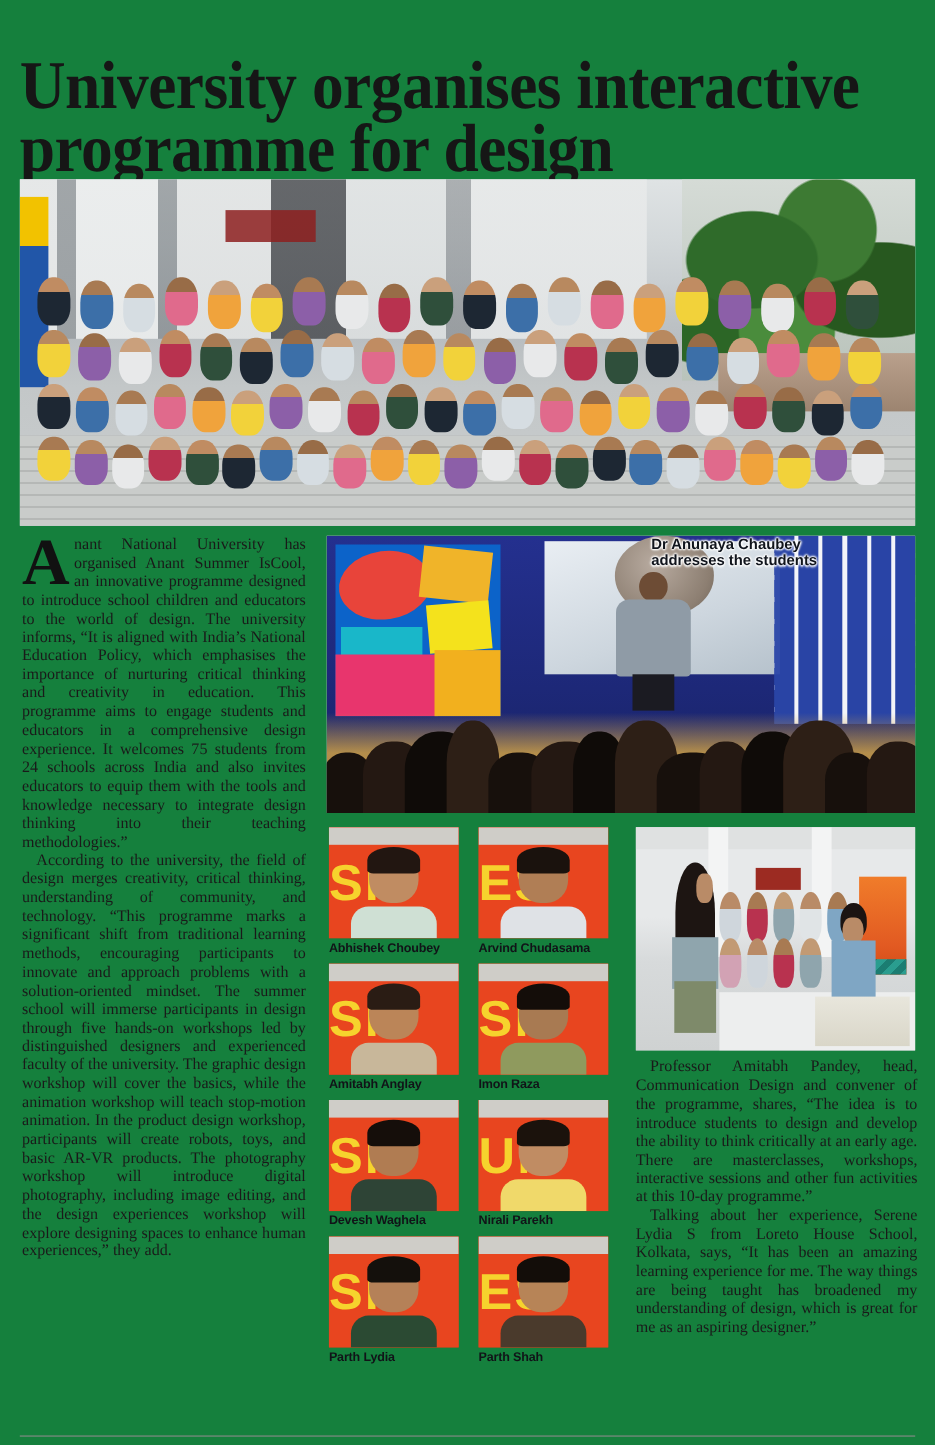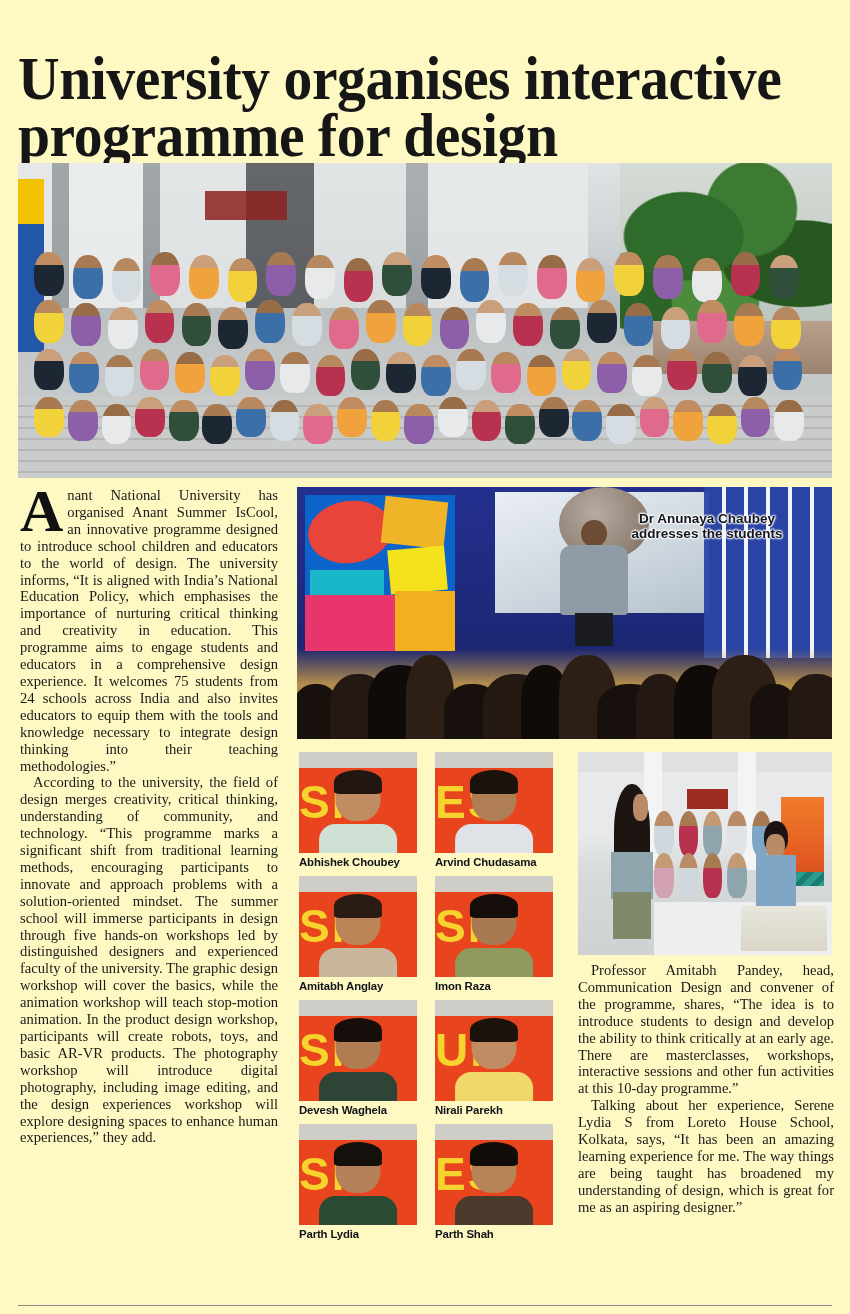--- a/index.html
+++ b/index.html
@@ -13,21 +13,21 @@
     height: 1314px;
     position: relative;
     font-family: "Liberation Serif", serif;
     color: #141414;
     overflow: hidden;
   }
 
   .page {
     position: absolute;
     inset: 0;
-    background: #fef9c3;
+    background: #15803d;
   }
 
   
   .headline {
     position: absolute;
     left: 18px;
     top: 8px;
     width: 824px;
     font-family: "Liberation Serif", serif;
     font-weight: 700;
@@ -360,21 +360,21 @@
         <i style="left:41.86%;width:9%;height:70%;background:#0f0b08;"></i>
         <i style="left:49.00%;width:10.6%;height:79%;background:#2d1f16;"></i>
         <i style="left:56.14%;width:12.2%;height:52%;background:#17100c;"></i>
         <i style="left:63.29%;width:9%;height:61%;background:#241812;"></i>
         <i style="left:70.43%;width:10.6%;height:70%;background:#0f0b08;"></i>
         <i style="left:77.57%;width:12.2%;height:79%;background:#2d1f16;"></i>
         <i style="left:84.71%;width:9%;height:52%;background:#17100c;"></i>
         <i style="left:91.86%;width:10.6%;height:61%;background:#241812;"></i>
       </div>
 
-    <div class="cap-overlay" style="right:10px; top:24px; width:230px; font-size:13.5px; text-align:center;">
+    <div class="cap-overlay" style="right:10px; top:0; width:230px; font-size:13.5px; text-align:left;">
       <div>Dr Anunaya Chaubey</div>
       <div>addresses the students</div>
     </div>
   </div>
 
   <div class="photo" style="left:578px; top:752px; width:254px; height:203px;">
     <div class="layer rec-bg"></div>
     <div class="rec-beam"></div>
     <div class="rec-col" style="left:26%;"></div>
     <div class="rec-col" style="left:63%;"></div>

